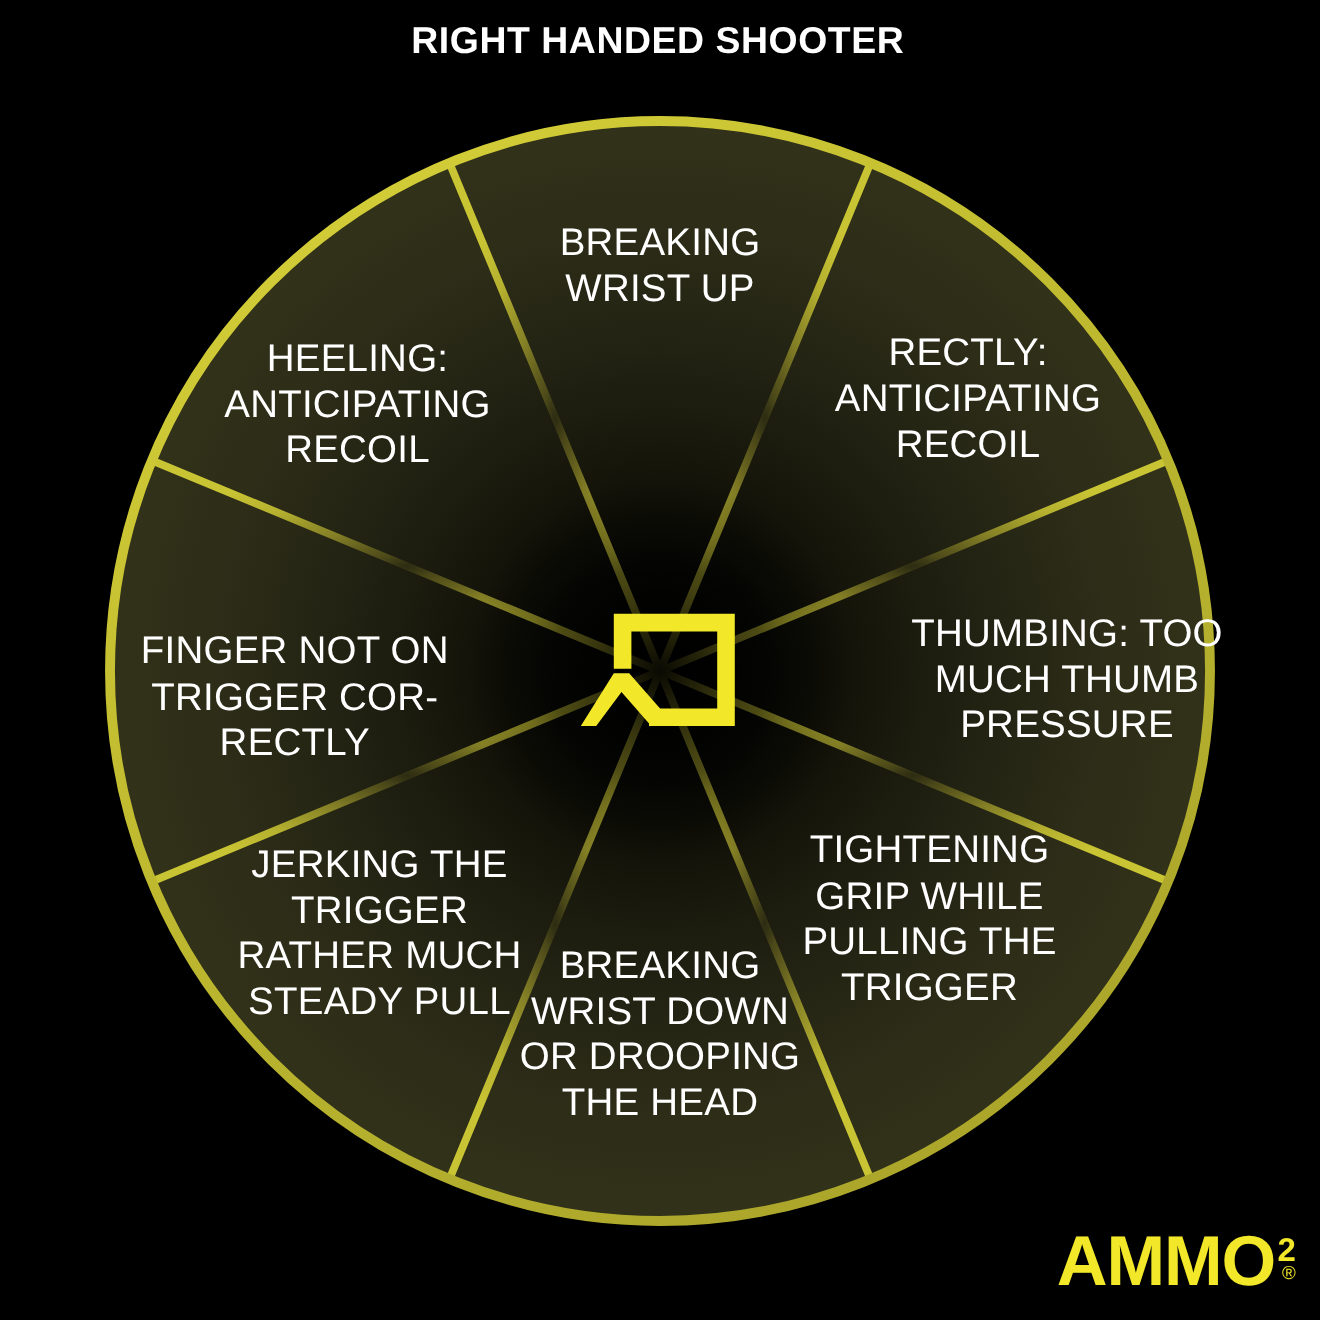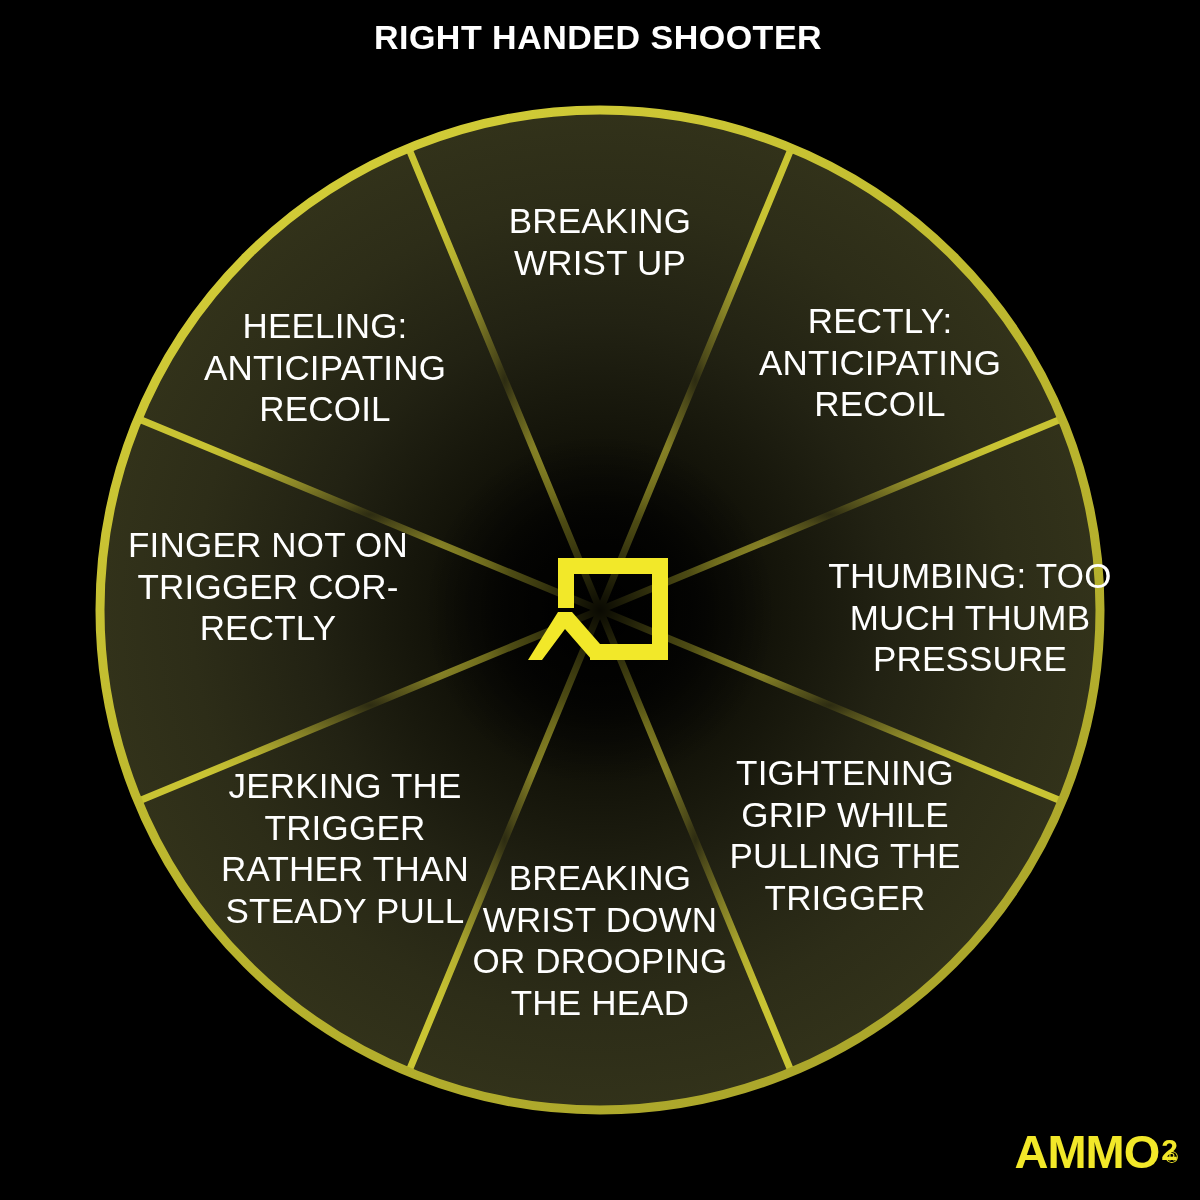--- a/index.html
+++ b/index.html
@@ -55,42 +55,42 @@
     pointer-events: none;
   }
 
   
   .lbl-0 { left: 455px;  top: 200px; width: 290px; }   
   .lbl-1 { left: 735px;  top: 300px; width: 290px; }   
   .lbl-2 { left: 820px;  top: 555px; width: 300px; }   
   .lbl-3 { left: 700px;  top: 752px; width: 290px; text-align: center; }   
   .lbl-4 { left: 465px;  top: 857px; width: 270px; }   
   .lbl-5 { left: 205px;  top: 765px; width: 280px; }   
-  .lbl-6 { left: 118px;  top: 524px; width: 300px; }   
+  .lbl-6 { left: 118px;  top: 571px; width: 300px; }   
   .lbl-7 { left: 175px;  top: 305px; width: 300px; }   
 
   #center-logo {
     position: absolute;
     left: 528px;
     top: 548px;
     width: 150px;
     height: 120px;
   }
   #center-logo svg { display: block; width: 150px; height: 120px; }
 
   #brand-logo {
     position: absolute;
     right: 22px;
     bottom: 28px;
     display: flex;
     align-items: flex-start;
     color: #f2e829;
   }
   #brand-wordmark {
-    font-size: 47px;
+    font-size: 64px;
     font-weight: bold;
     letter-spacing: -1px;
     line-height: 0.82;
     font-family: "Liberation Sans", sans-serif;
     color: #f2e829;
   }
   #brand-superscript {
     font-size: 30px;
     font-weight: bold;
     line-height: 1;
@@ -177,21 +177,21 @@
 <div class="seg-label lbl-3">TIGHTENING
 GRIP WHILE
 PULLING THE
 TRIGGER</div>
 <div class="seg-label lbl-4">BREAKING
 WRIST DOWN
 OR DROOPING
 THE HEAD</div>
 <div class="seg-label lbl-5">JERKING THE
 TRIGGER
-RATHER THAN
+RATHER MUCH
 STEADY PULL</div>
 <div class="seg-label lbl-6">FINGER NOT ON
 TRIGGER COR-
 RECTLY</div>
 <div class="seg-label lbl-7">HEELING:
 ANTICIPATING
 RECOIL</div>
 
 <div id="center-logo">
   <svg viewBox="0 0 150 120" xmlns="http://www.w3.org/2000/svg">

